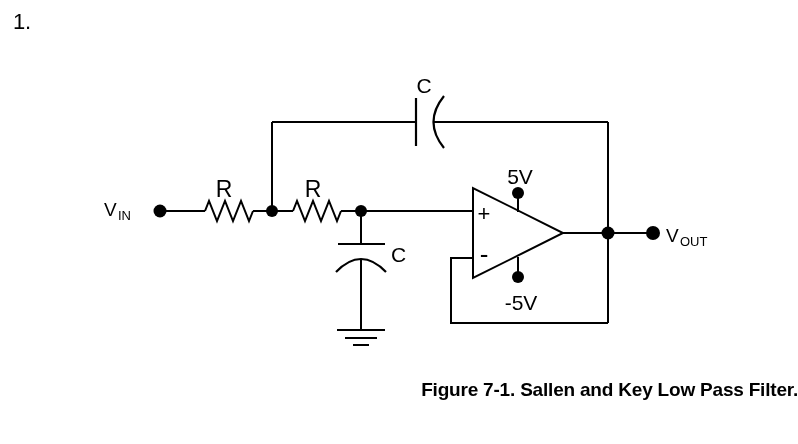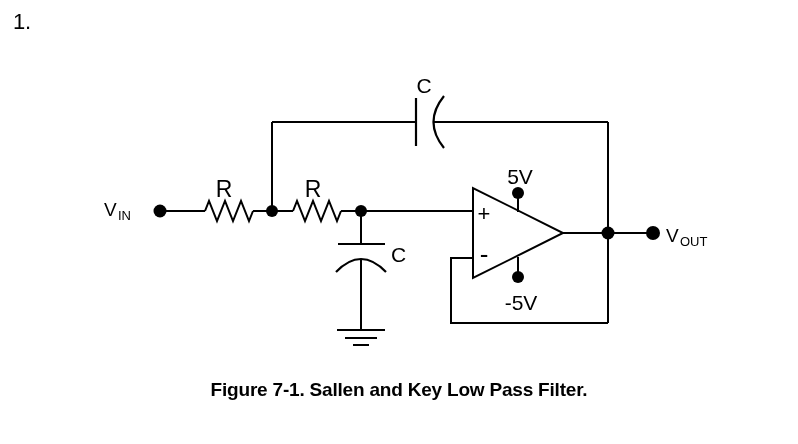--- a/index.html
+++ b/index.html
@@ -24,21 +24,21 @@
   .qbody { flex: 0 0 auto; }
   .circuit-svg {
     position: absolute;
     left: 0; top: 0;
     width: 798px; height: 444px;
   }
   .caption {
     position: absolute;
     top: 379px; left: 0;
     width: 100%;
-    text-align: center;
+    text-align: right;
     font-size: 19px;
     font-weight: bold;
     letter-spacing: -0.2px;
   }
   .wire { stroke: #000; stroke-width: 2; fill: none; }
   .plate { stroke: #000; stroke-width: 2.2; fill: none; }
   .dot { fill: #000; stroke: none; }
   .lbl { fill: #000; font-family: "Liberation Sans", "DejaVu Sans", sans-serif; }
 </style>
 </head>

